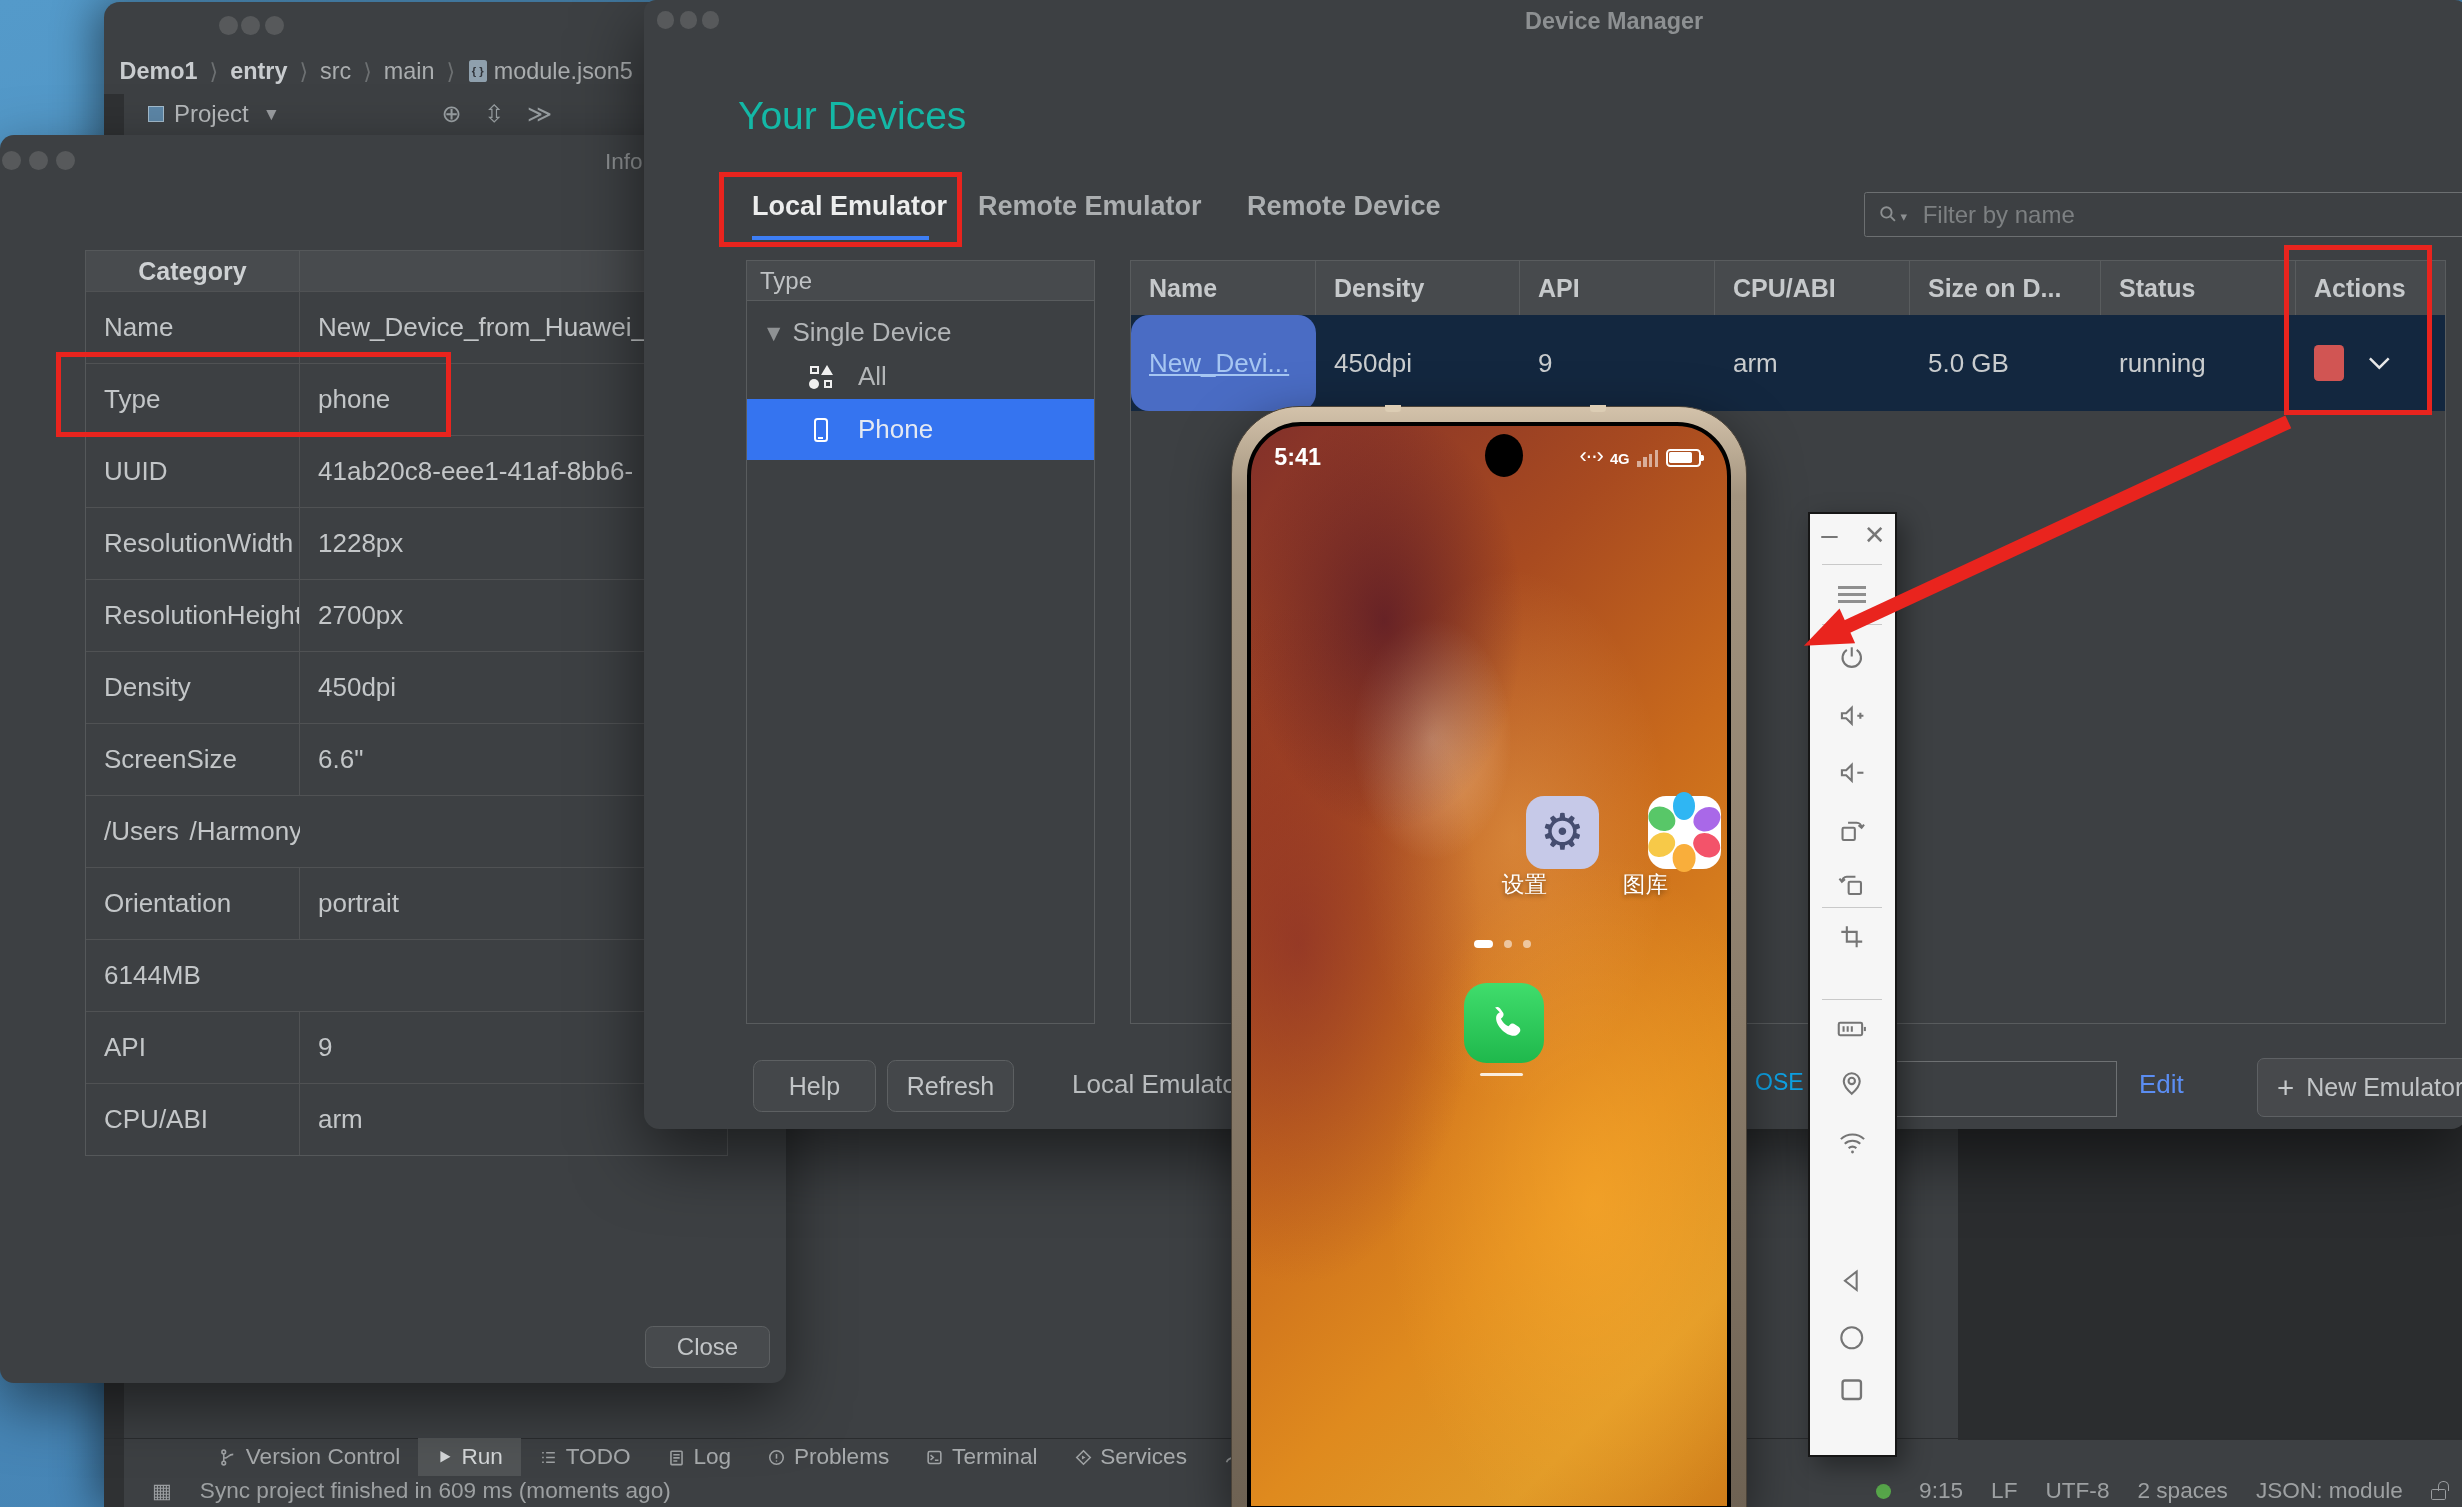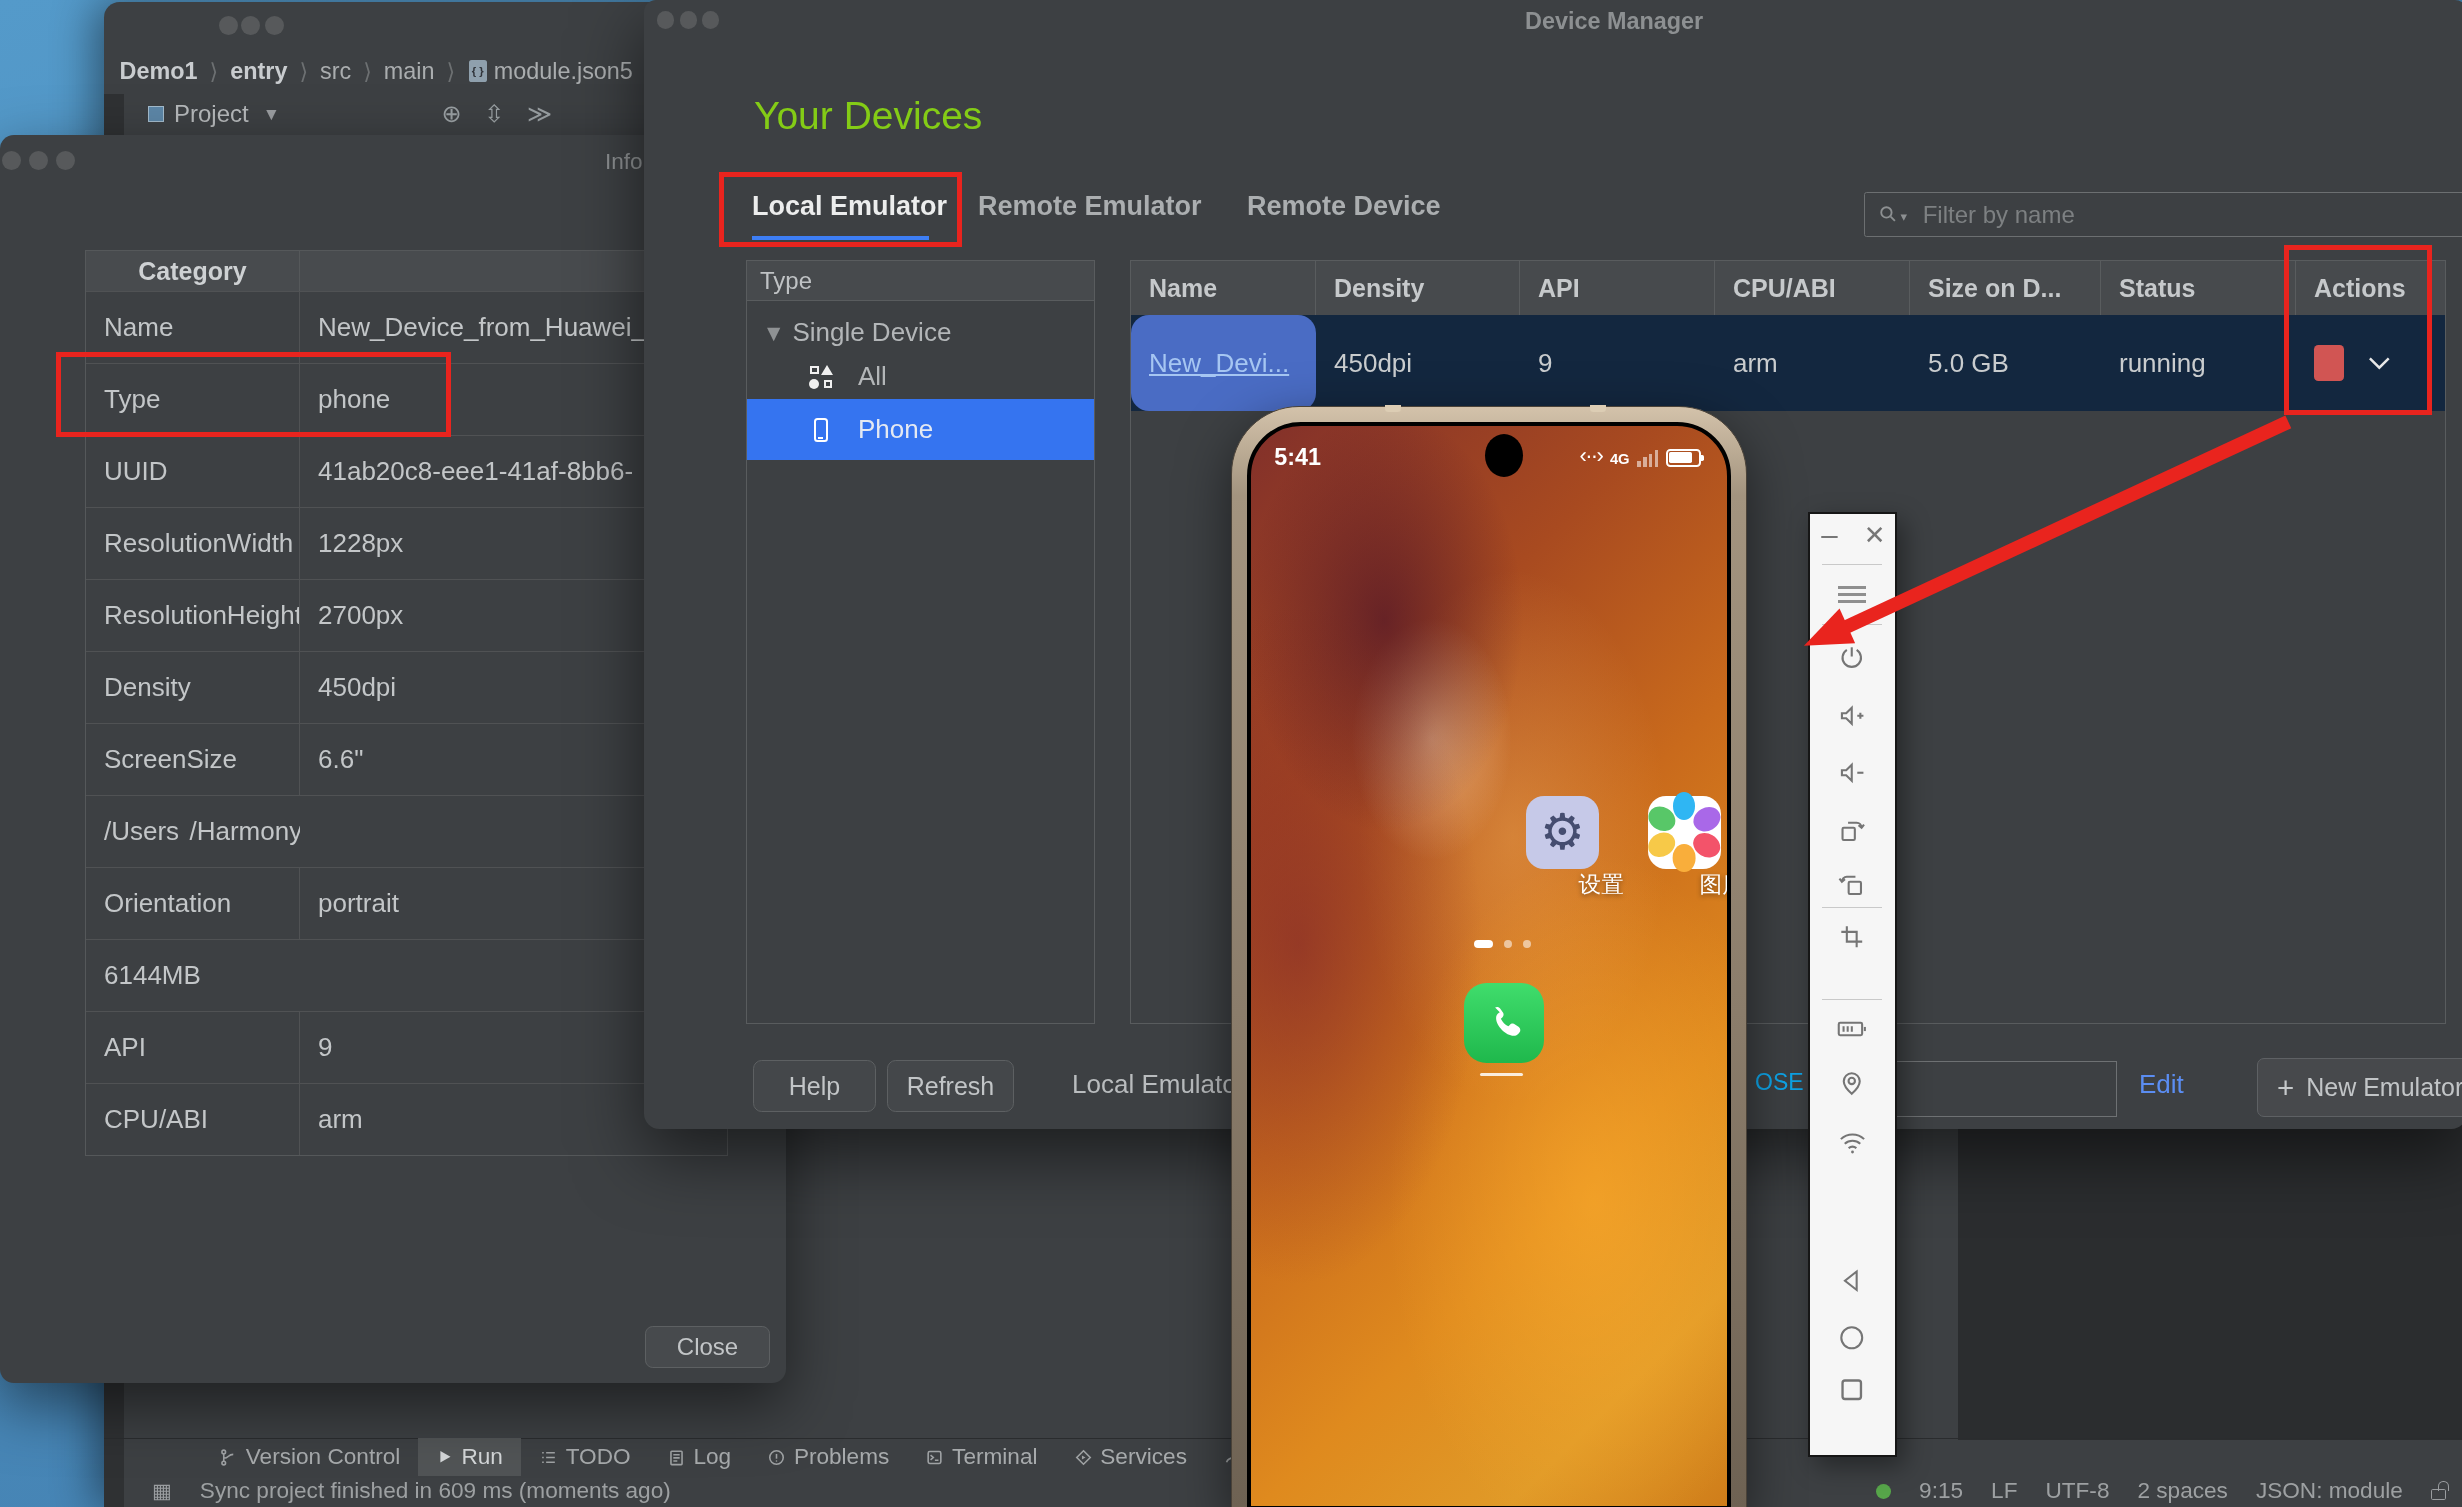--- a/index.html
+++ b/index.html
@@ -60,21 +60,21 @@
   .irow .c1 { border-right:0.9px solid #505254; }
   .blurpatch { display:inline-block; width:130px; height:29.5px; background:#7a7d80; border-radius:8.7px;
                margin:0 5.2px; filter:blur(1.7px); }
   #close-btn { position:absolute; left:645px; top:1191px; width:125px; height:42px;
                background:#474a4d; border:1.7px solid #5d6062; border-radius:7.8px;
                font-size:24px; color:#c2c5c7; display:flex; align-items:center; justify-content:center; }
   
   #dm { left:644px; top:0; width:1823px; height:1129px; border-radius:12px 12px 15.6px 15.6px;
         box-shadow:0 26px 69px rgba(0,0,0,.55); }
   #dm .title { position:absolute; left:881px; top:7.8px; font-size:23.4px; color:#8d9092; font-weight:bold;}
-  #dm-heading { position:absolute; left:94px; top:94px; font-size:39px; font-weight:500; color:#84cc16;margin-left:16px; }
+  #dm-heading { position:absolute; left:94px; top:94px; font-size:39px; font-weight:500; color:#14b8a6; }
   .dmtab { position:absolute; top:191px; font-size:27px; font-weight:600; color:#abaeb0; }
   .dmtab.active { color:#eceded; font-weight:700; }
   #tab-underline { position:absolute; left:108px; top:236px; width:177px; height:3.5px; background:#3d7ef5; }
   #filter { position:absolute; left:1220px; top:192px; width:608px; height:45px;
             border:0.9px solid #6c6f71; border-radius:2.6px; display:flex; align-items:center; padding-left:12px;}
   #filter svg { stroke:#8d9092; }
   #filter .caret { color:#8d9092; font-size:13px; margin:3.5px 1.7px 0 0.9px;}
   #filter input { background:transparent; border:none; outline:none; color:#9da0a2; font-size:24px;
                   margin-left:14px; width:451px; font-family:"Liberation Sans",sans-serif;}
   #filter input::placeholder { color:#7d8082; }
@@ -137,21 +137,21 @@
   #hd-ic { font-size:22px; line-height:22px; letter-spacing:-1.7px; }
   #net-lbl { font-size:14.8px; font-weight:bold; line-height:14.8px; }
   .bars { display:flex; align-items:flex-end; gap:2.2px; }
   .bars i { width:3.5px; background:#fff; opacity:.55; }
   .bars i:nth-child(1){height:6px;} .bars i:nth-child(2){height:9.6px;}
   .bars i:nth-child(3){height:13px;} .bars i:nth-child(4){height:16.5px;}
   .batt { position:relative; width:35px; height:18px; border:2.2px solid #fff; border-radius:4.3px; }
   .batt i { position:absolute; left:1.7px; top:1.7px; bottom:1.7px; width:22.6px; background:#fff; border-radius:1.7px;}
   .batt:after { content:""; position:absolute; right:-5.2px; top:4.3px; width:3px; height:6px; background:#fff; border-radius:0 1.7px 1.7px 0;}
   .app { position:absolute; width:73px; height:73px; border-radius:18px; display:flex; align-items:center; justify-content:center; }
-  .app-label { position:absolute; width:122px; text-align:right; font-size:22.6px; color:#fff;
+  .app-label { position:absolute; width:122px; text-align:left; font-size:22.6px; color:#fff;
                text-shadow:0 1.7px 5.2px rgba(0,0,0,.45); }
   #app-settings { left:275px; top:370px; background:#c6c9e8; }
   #app-settings .gear { font-family:"DejaVu Sans",sans-serif; font-size:50px; color:#454d70; line-height:50px;}
   #app-gallery { left:397px; top:370px; background:#fff; }
   .flower { position:relative; width:56px; height:56px; }
   .petal { position:absolute; left:16.5px; top:1.7px; width:22.6px; height:28px; border-radius:50% 50% 50% 50%;
            transform-origin:11.3px 26px; }
   #pagedots { position:absolute; left:223px; top:514px; display:flex; align-items:center; gap:11.3px; }
   #pagedots .pill { width:19px; height:7.8px; border-radius:4.3px; background:#fff; }
   #pagedots .d { width:7.8px; height:7.8px; border-radius:50%; background:rgba(255,255,255,.55); }

